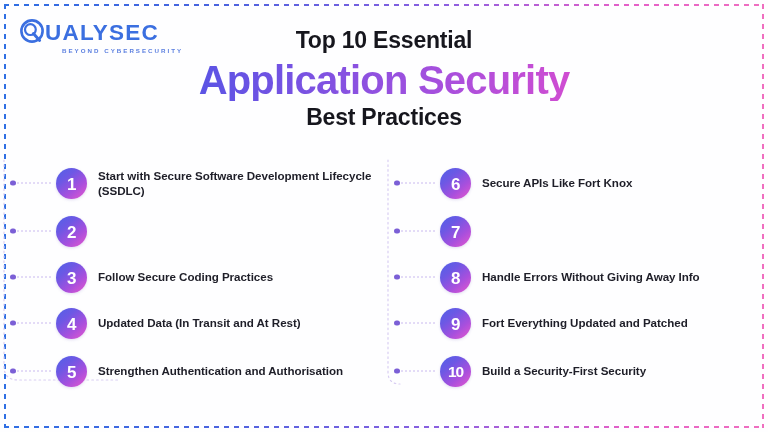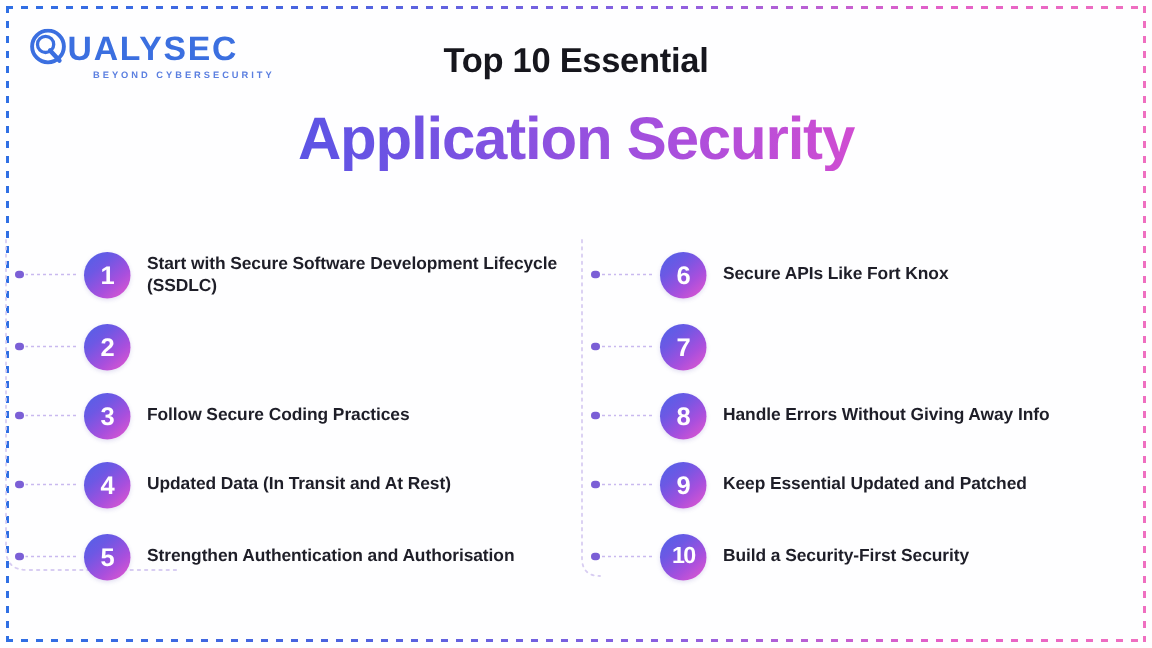--- a/index.html
+++ b/index.html
@@ -59,21 +59,21 @@
   
   .headline {
     position:absolute; left:0; right:0; top:27px;
     text-align:center;
   }
   .hl-top {
     font-size:23px; font-weight:700; letter-spacing:-0.2px;
     color:#16161d;
   }
   .hl-main {
-    margin-top:18px;
+    margin-top:5px;
     font-size:40px; font-weight:800; letter-spacing:-0.8px;
     background:linear-gradient(to right,
       #3558e8 0%, #4a55e6 18%, #7a52e2 40%,
       #a84fdd 58%, #d94ccf 78%, #f255c9 100%);
     -webkit-background-clip:text; background-clip:text;
     -webkit-text-fill-color:transparent; color:transparent;
     line-height:1.06;
   }
   .hl-bottom {
     margin-top:3px;
@@ -174,20 +174,21 @@
         </g>
         <text x="27" y="21" font-family="'Liberation Sans', sans-serif" font-size="22.5" font-weight="700" letter-spacing="1.2" fill="#3b6fe0">UALYSEC</text>
       </svg>
     </div>
     <div class="logo-sub">BEYOND CYBERSECURITY</div>
   </div>
 
   <div class="headline">
     <div class="hl-top">Top 10 Essential</div>
     <div class="hl-main">Application Security</div>
+    <div class="hl-bottom">Best Practices</div>
   </div>
 
   <div class="columns">
 
     <div class="column col-left">
       <div class="rail">
         <svg width="26" height="230" viewBox="0 0 26 230">
           <path d="M4 2 L4 208 Q4 222 18 222 L120 222" fill="none" stroke="#d8cdf2" stroke-width="1.2" stroke-linecap="round" stroke-dasharray="1.6 3.2"></path>
         </svg>
       </div>
@@ -293,21 +294,21 @@
         </div>
 
         <div class="item">
           <span class="node">
             <span class="node-dot"></span>
             <span class="node-line"></span>
           </span>
           <span class="badge">
             <span class="badge-num">9</span>
           </span>
-          <span class="item-text">Keep Essential Updated and Patched</span>
+          <span class="item-text">Fort Everything Updated and Patched</span>
         </div>
 
         <div class="item item-spacer-2">
           <span class="node">
             <span class="node-dot"></span>
             <span class="node-line"></span>
           </span>
           <span class="badge">
             <span class="badge-num wide">10</span>
           </span>

